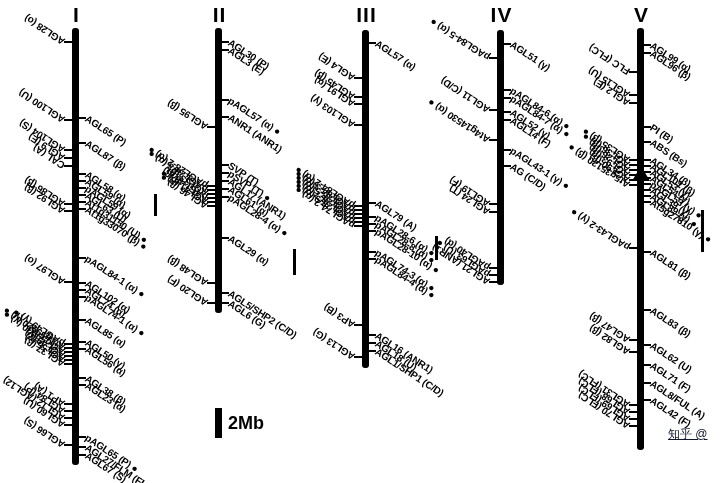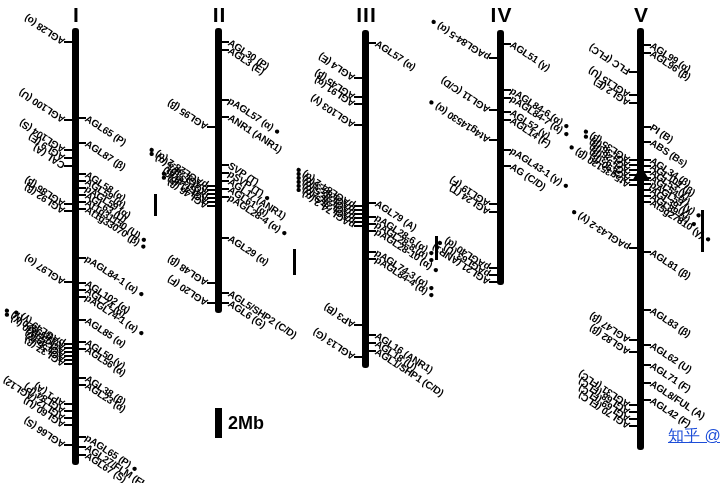--- a/index.html
+++ b/index.html
@@ -11,21 +11,21 @@
   .glabel.right{transform-origin:0 50%;transform:rotate(33deg);}
   .glabel.left{transform-origin:0 50%;transform:rotate(213deg);}
   .tick{position:absolute;height:2px;background:#000;}
   .bracket{position:absolute;width:2.5px;background:#000;}
   .arrow-shaft{position:absolute;background:#000;}
   .arrow-head{position:absolute;width:0;height:0;
               border-left:9px solid transparent;border-right:9px solid transparent;
               border-bottom:15px solid #000;}
   .scalebar{position:absolute;width:7px;background:#000;}
   .scalebar-label{position:absolute;font-weight:bold;font-size:18px;}
-  .watermark{position:absolute;color:#1d4ed8;font-size:16px;white-space:nowrap;text-decoration:underline;}
+  .watermark{position:absolute;color:#0f172a;font-size:12px;white-space:nowrap;text-decoration:underline;}
 </style>
 </head>
 <body>
 
 <div class="canvas">
   <div id="chromosome-layer">
       <div class="numeral" style="left: 76.5px; top: 3px;">I</div>
       <div class="bar" style="left: 71.5px; top: 28px; height: 437px;"></div>
       <div class="tick" style="left: 77px; top: 117px; width: 9px;"></div>
       <div class="glabel right" style="left: 86px; top: 113px;">AGL65 (P)</div>

